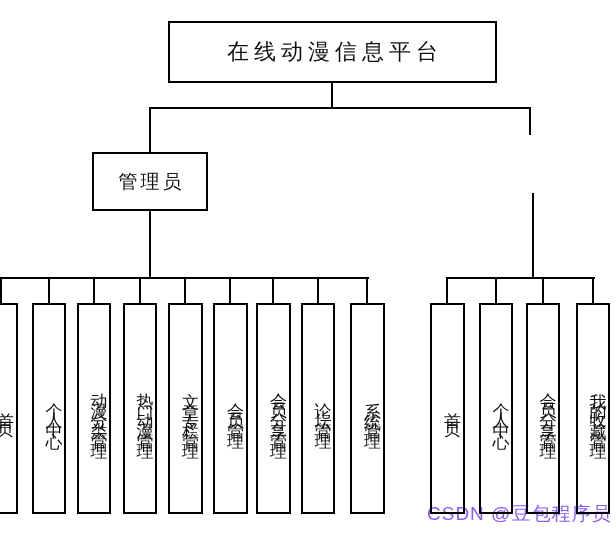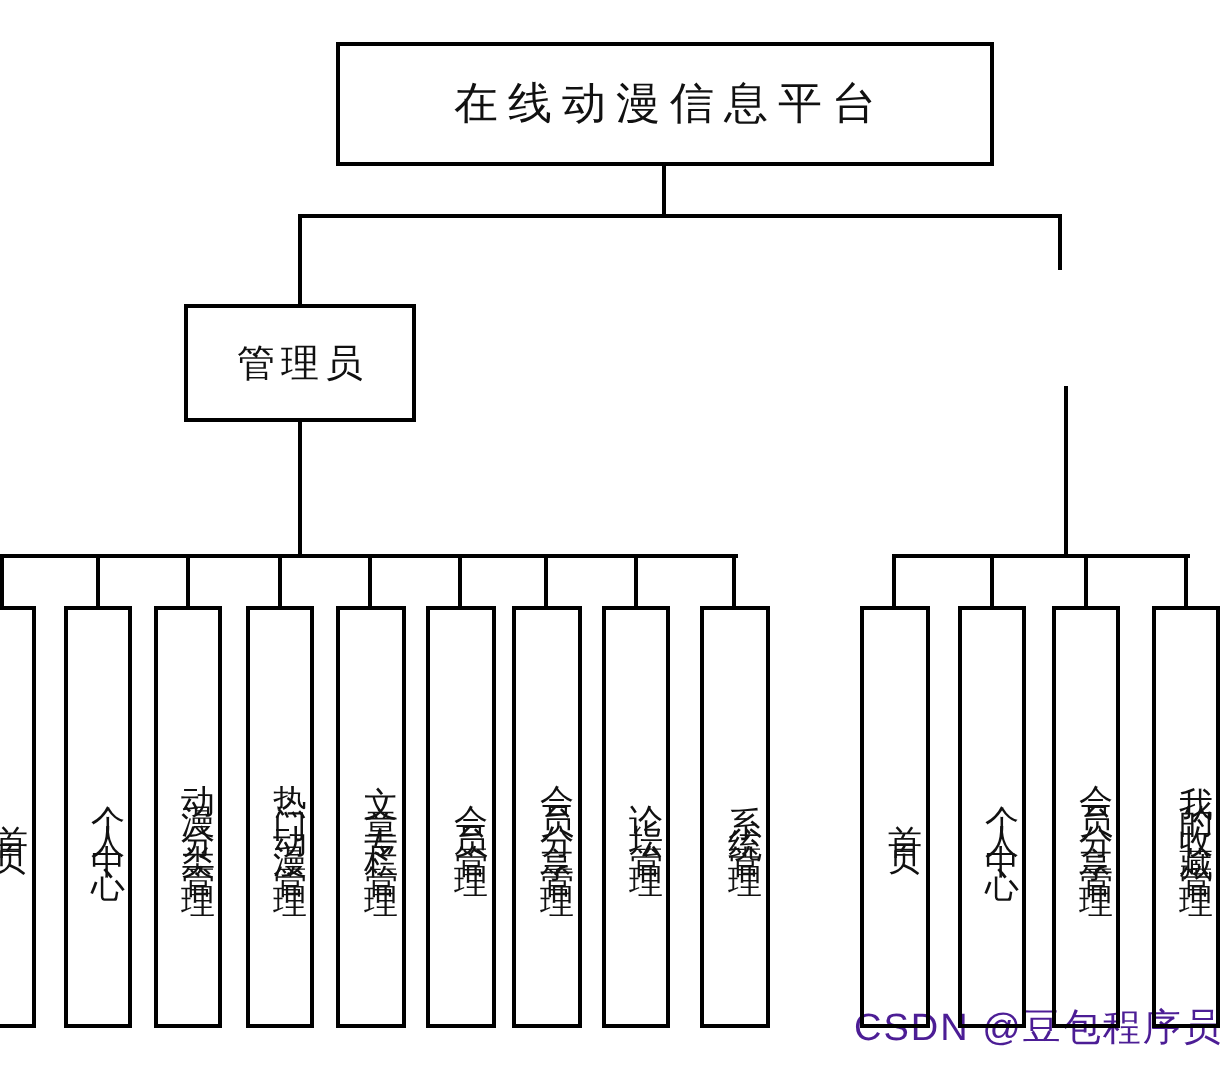--- a/index.html
+++ b/index.html
@@ -53,21 +53,21 @@
     letter-spacing: 10px;
     margin-block-end: -10px;
     white-space: nowrap;
   }
   .watermark {
     position: absolute;
     left: 427px;
     top: 501px;
     font-size: 19px;
     letter-spacing: 1px;
-    color: #4c1d95;
+    color: #8b5cf6;
     white-space: nowrap;
     z-index: 10;
     mix-blend-mode: multiply;
     font-family: "Liberation Sans", "DejaVu Sans", sans-serif;
   }
 </style>
 </head>
 <body>
 
 <div class="stage">

